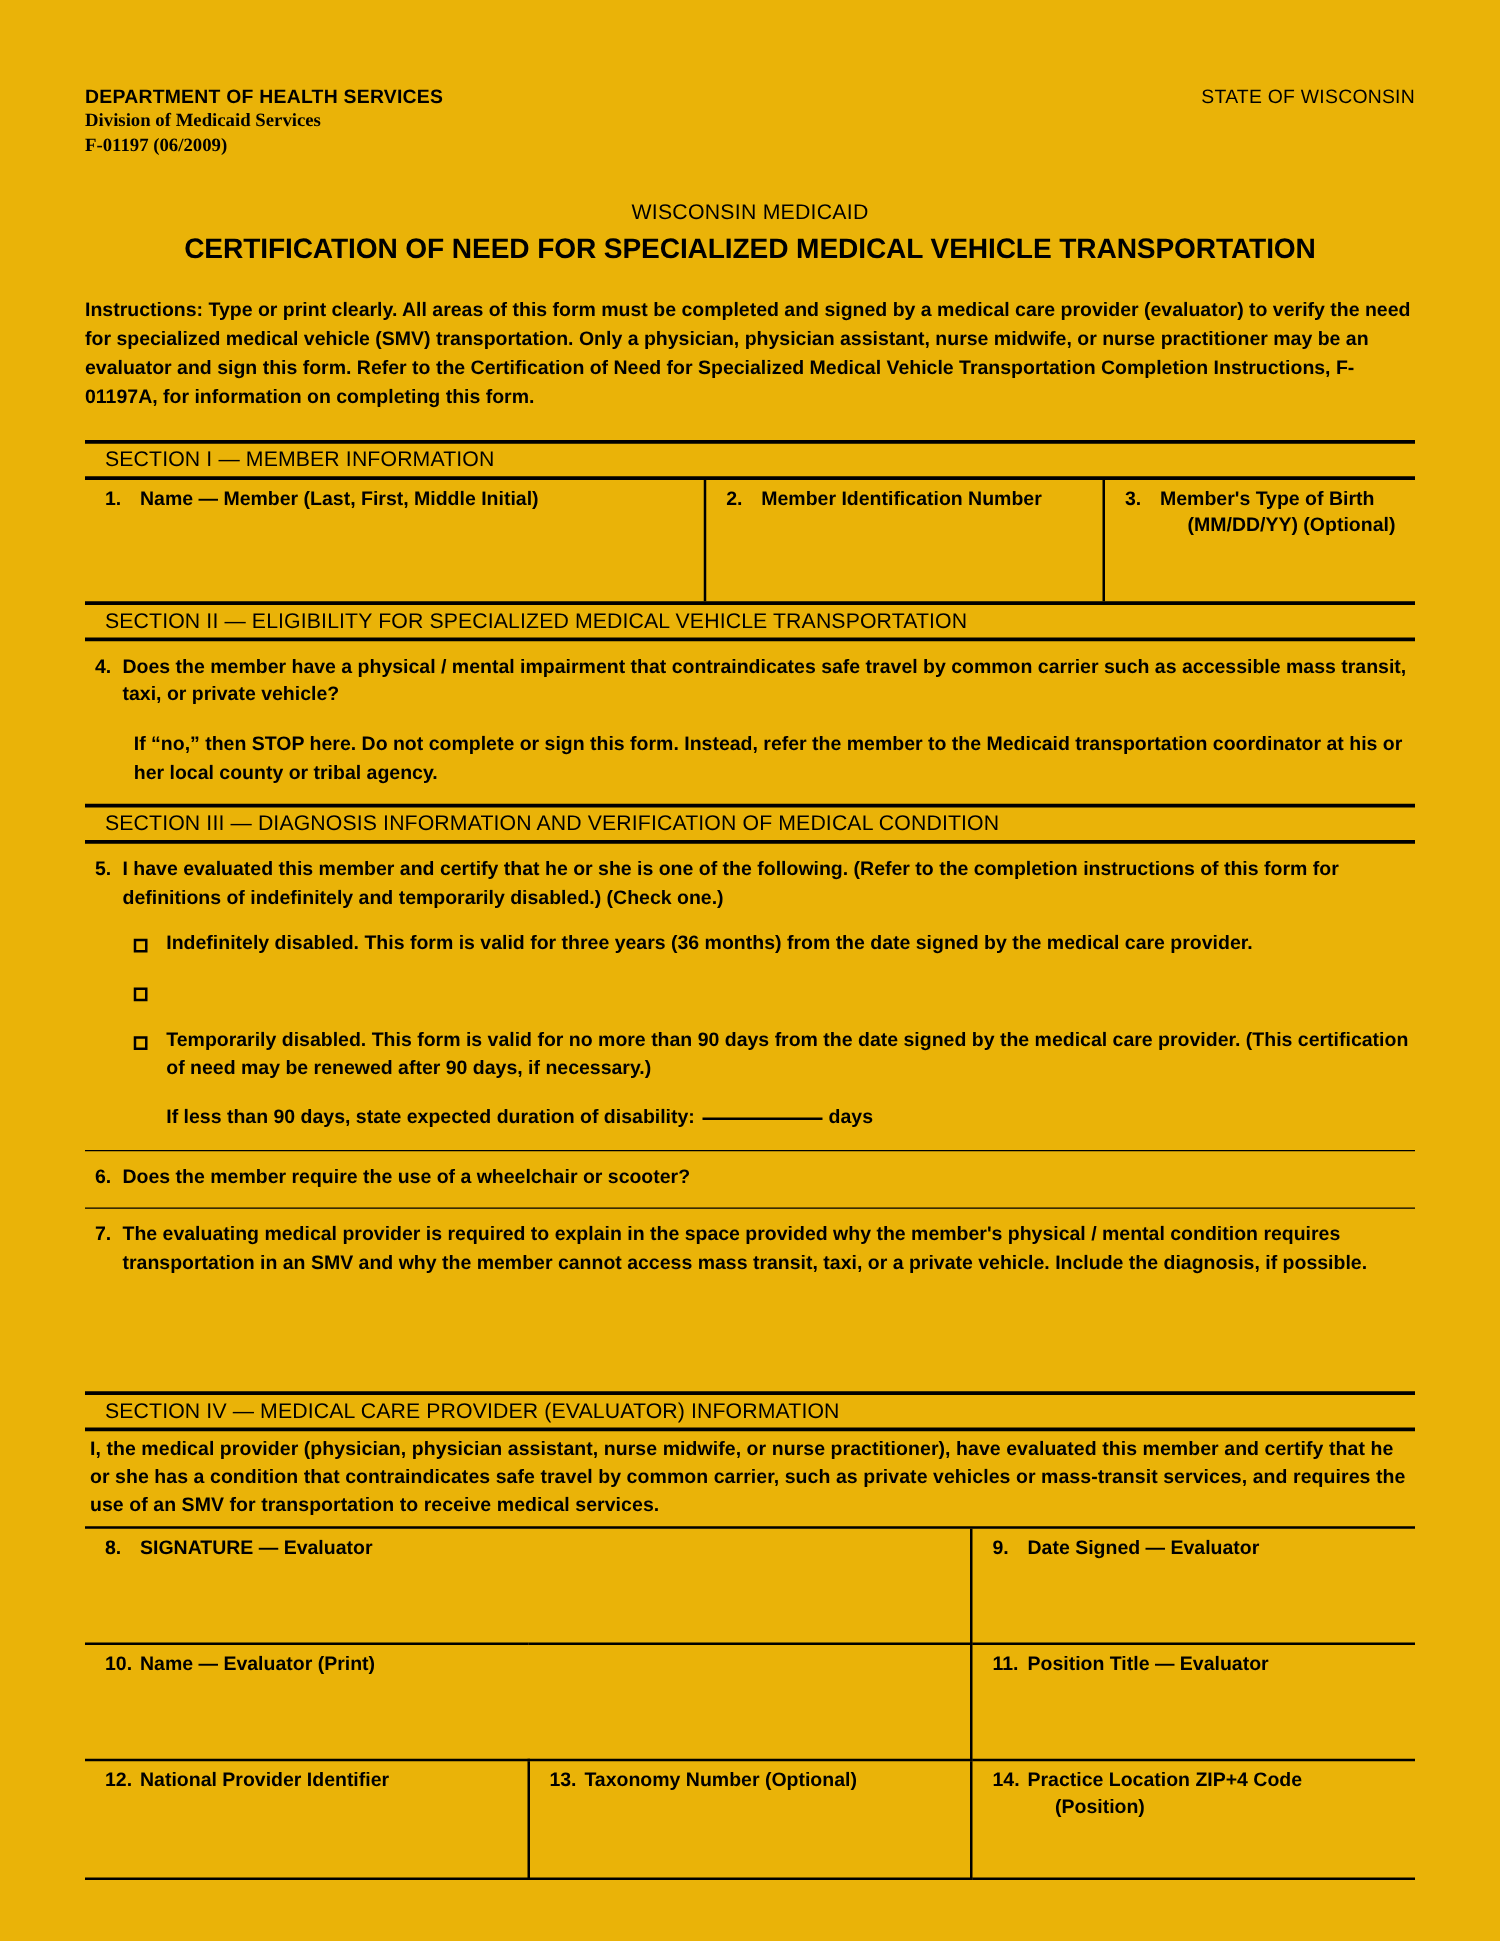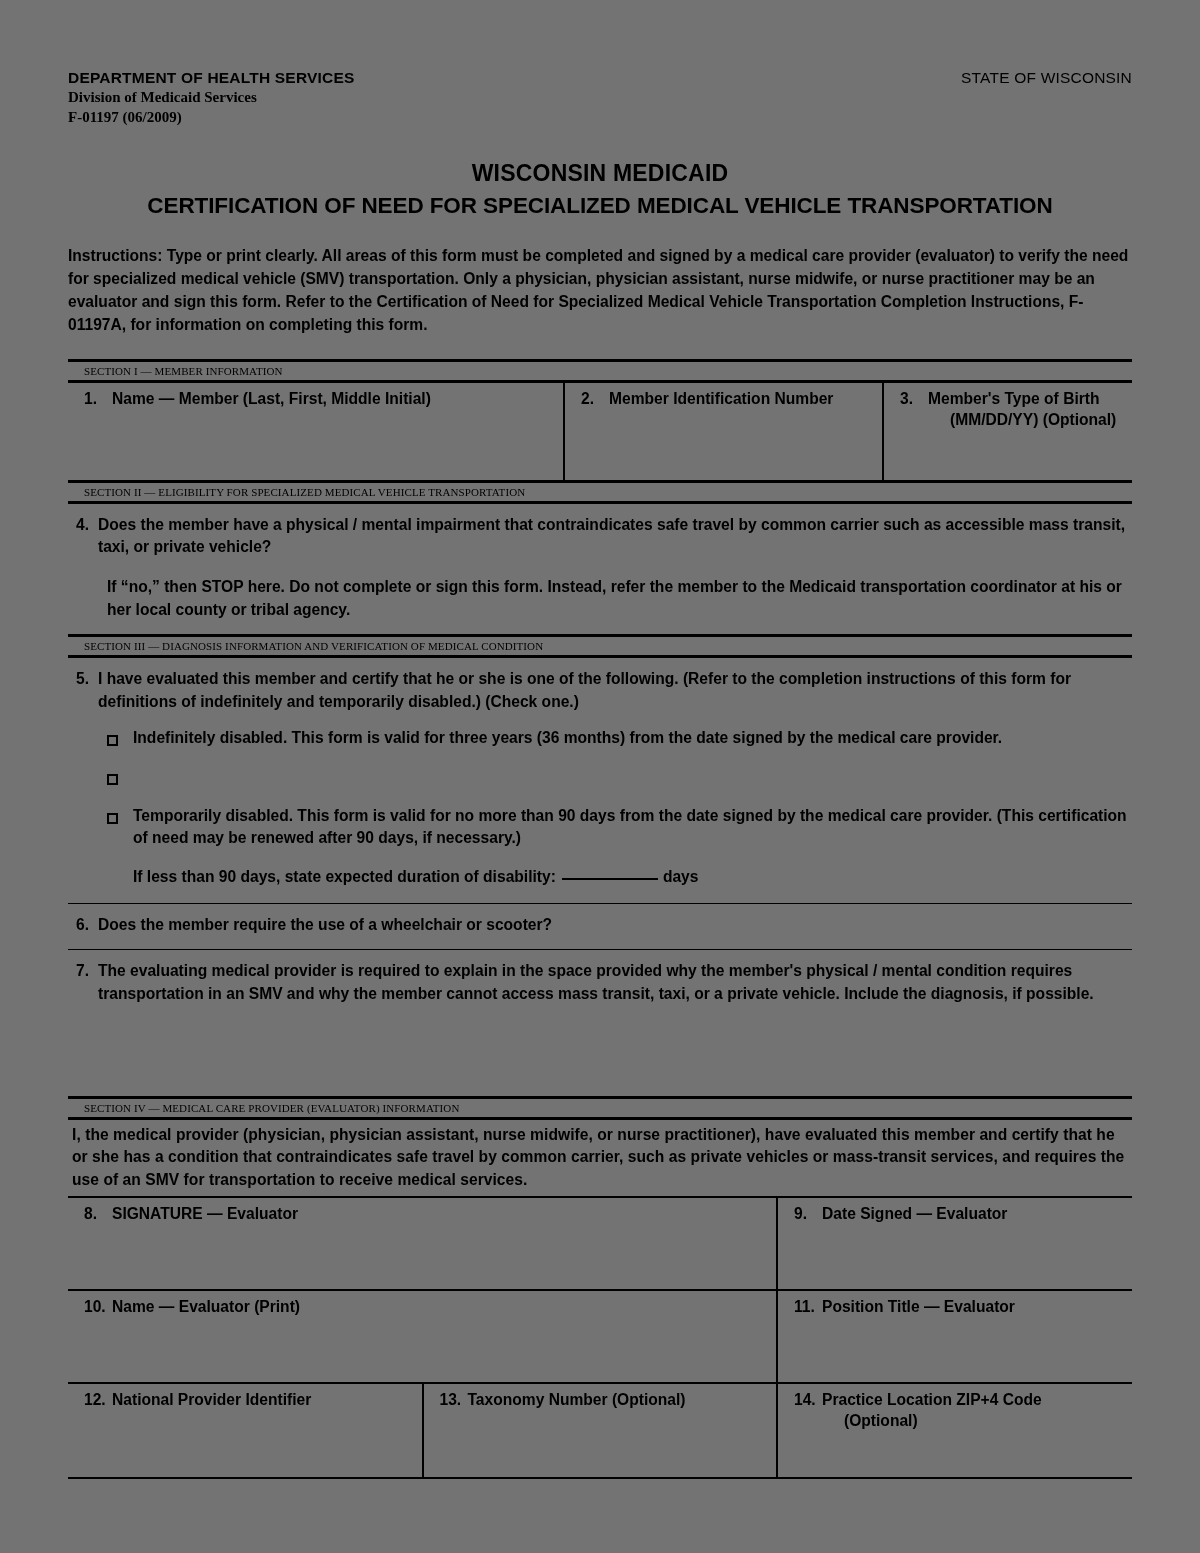--- a/index.html
+++ b/index.html
@@ -9,21 +9,21 @@
     background: #ffffff;
   }
   body {
     font-family: "Liberation Sans", sans-serif;
     color: #000000;
   }
   .page {
     position: relative;
     width: 1200px;
     height: 1553px;
-    background: #737373;
+    background: #eab308;
     box-sizing: border-box;
     padding: 0;
     overflow: hidden;
   }
   .inner {
     position: absolute;
     left: 68px;
     top: 68px;
     width: 1064px;
   }
@@ -51,22 +51,22 @@
     letter-spacing: 0.2px;
     padding-top: 1px;
   }
 
   
   .title-block {
     text-align: center;
     margin-top: 33px;
   }
   .title-sub {
-    font-size: 23px;
-    font-weight: bold;
+    font-size: 17px;
+    font-weight: normal;
     letter-spacing: 0.2px;
     text-align: center;
   }
   .title-main {
     font-size: 22.5px;
     font-weight: bold;
     margin-top: 6px;
     letter-spacing: -0.1px;
   }
 
@@ -93,25 +93,24 @@
     line-height: 0;
   }
   .rule-thin {
     height: 1.6px;
     background: #000;
     font-size: 0;
     line-height: 0;
   }
 
   .sec-head {
-    font-size: 11px;
+    font-size: 17px;
     font-weight: normal;
     padding: 3px 0 3px 16px;
     letter-spacing: 0.1px;
-    font-family: Liberation Serif, serif;
   }
 
   .sec-wrap { margin-top: 22px; }
 
   
   .q {
     font-size: 15.6px;
     font-weight: bold;
     line-height: 1.45;
   }
@@ -395,21 +394,21 @@
               </div>
               <div></div>
             </div>
           </td>
           <td class="last">
             <div class="cell-pad">
               <div class="cell-lbl">
                 <span class="cell-num">14.</span>
                 <span class="cell-txt">
                   <span>Practice Location ZIP+4 Code</span><br>
-                  <span style="margin-left:22px; display:inline-block;">(Optional)</span>
+                  <span style="margin-left:22px; display:inline-block;">(Position)</span>
                 </span>
               </div>
               <div></div>
             </div>
           </td>
         </tr>
       </tbody>
         </table>
     </div>
 

